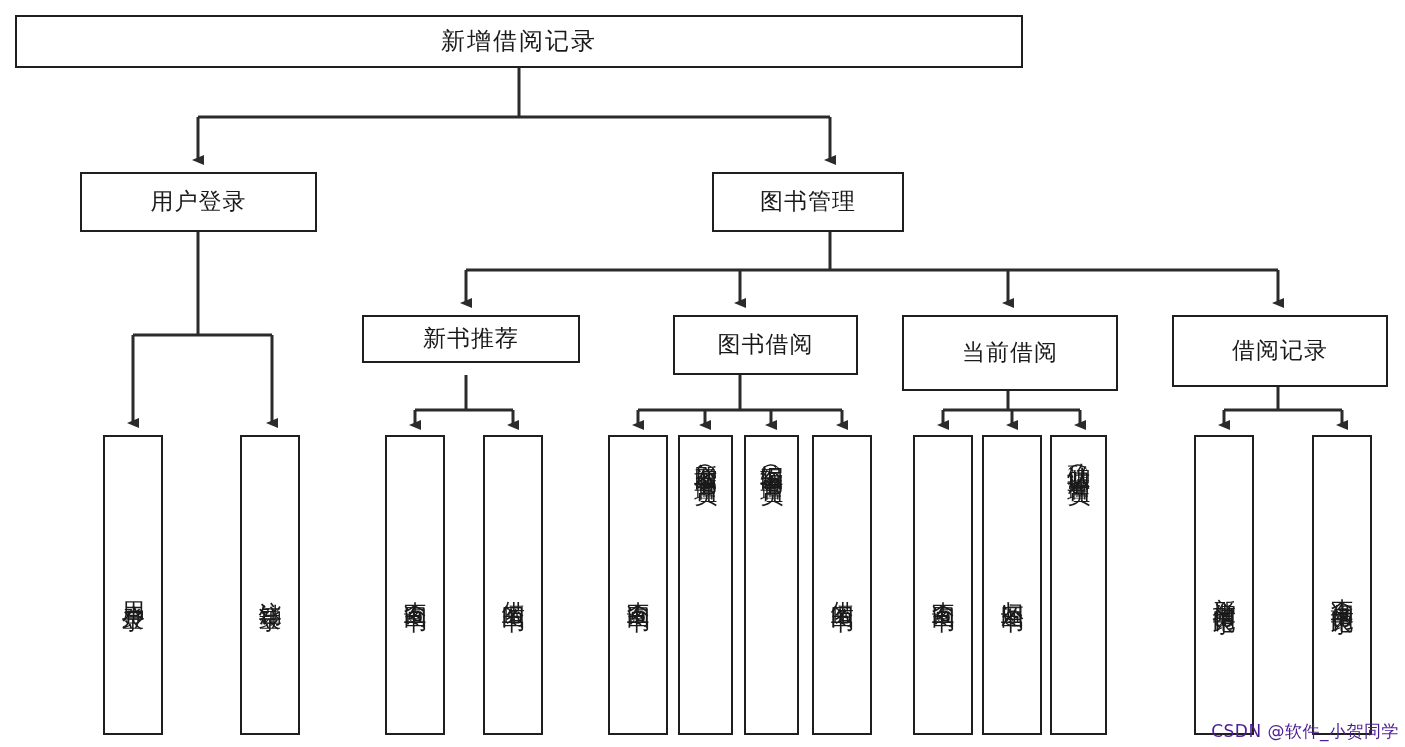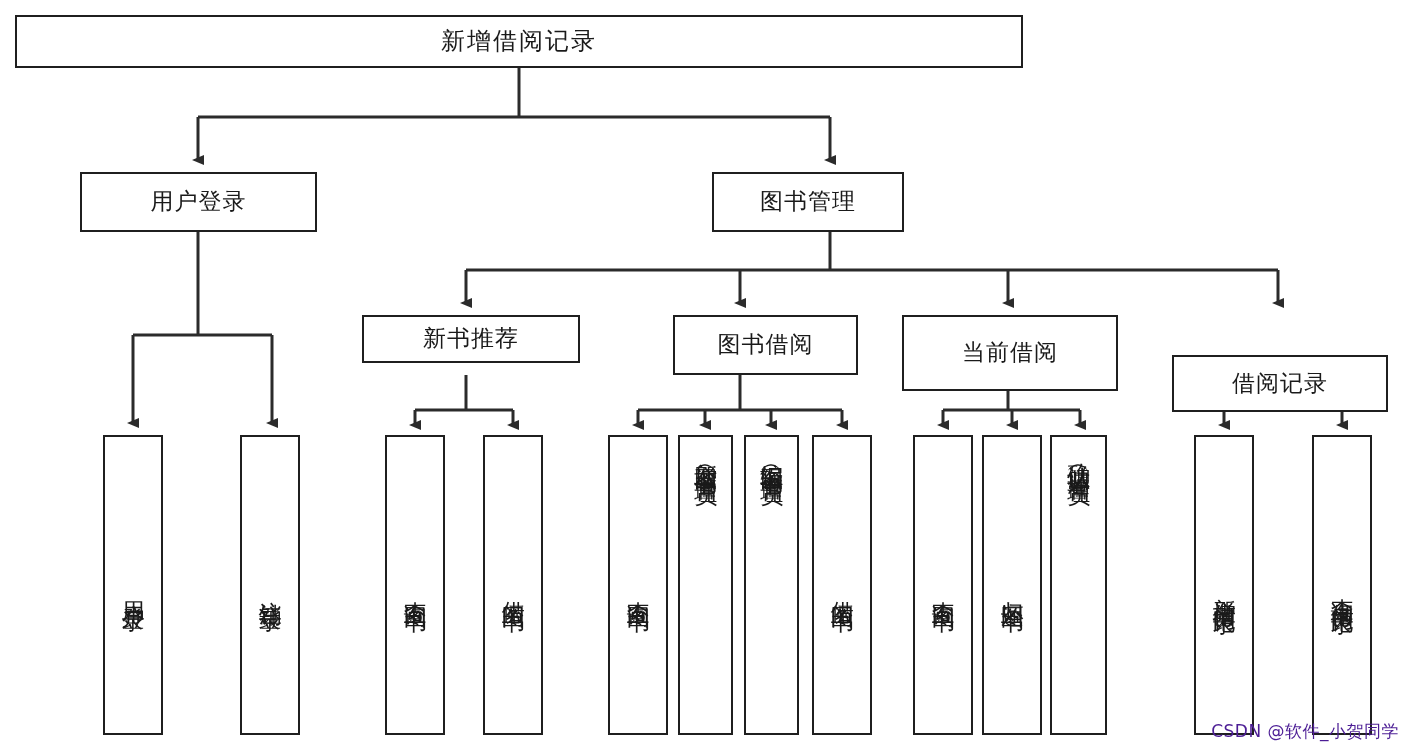--- a/index.html
+++ b/index.html
@@ -143,21 +143,21 @@
 
   <div class="node node-h" style="left:362px; top:315px; width:218px; height:48px;">
     <span class="node-label">新书推荐</span>
   </div>
   <div class="node node-h" style="left:633px; top:315px; width:185px; height:60px;margin-left:40px;">
     <span class="node-label">图书借阅</span>
   </div>
   <div class="node node-h" style="left:902px; top:315px; width:216px; height:76px;">
     <span class="node-label">当前借阅</span>
   </div>
-  <div class="node node-h" style="left:1172px; top:315px; width:216px; height:57px;margin-top:40px;">
+  <div class="node node-h" style="left:1172px; top:315px; width:216px; height:72px;">
     <span class="node-label">借阅记录</span>
   </div>
 
   <div class="node node-leaf leaf-mid" style="left:103px; top:435px; width:60px; height:300px;">
     <span class="node-label" style="margin-top: 142px;">用户登录</span>
   </div>
   <div class="node node-leaf leaf-mid" style="left:240px; top:435px; width:60px; height:300px;">
     <span class="node-label" style="margin-top: 142px;">注销登录</span>
   </div>
 

